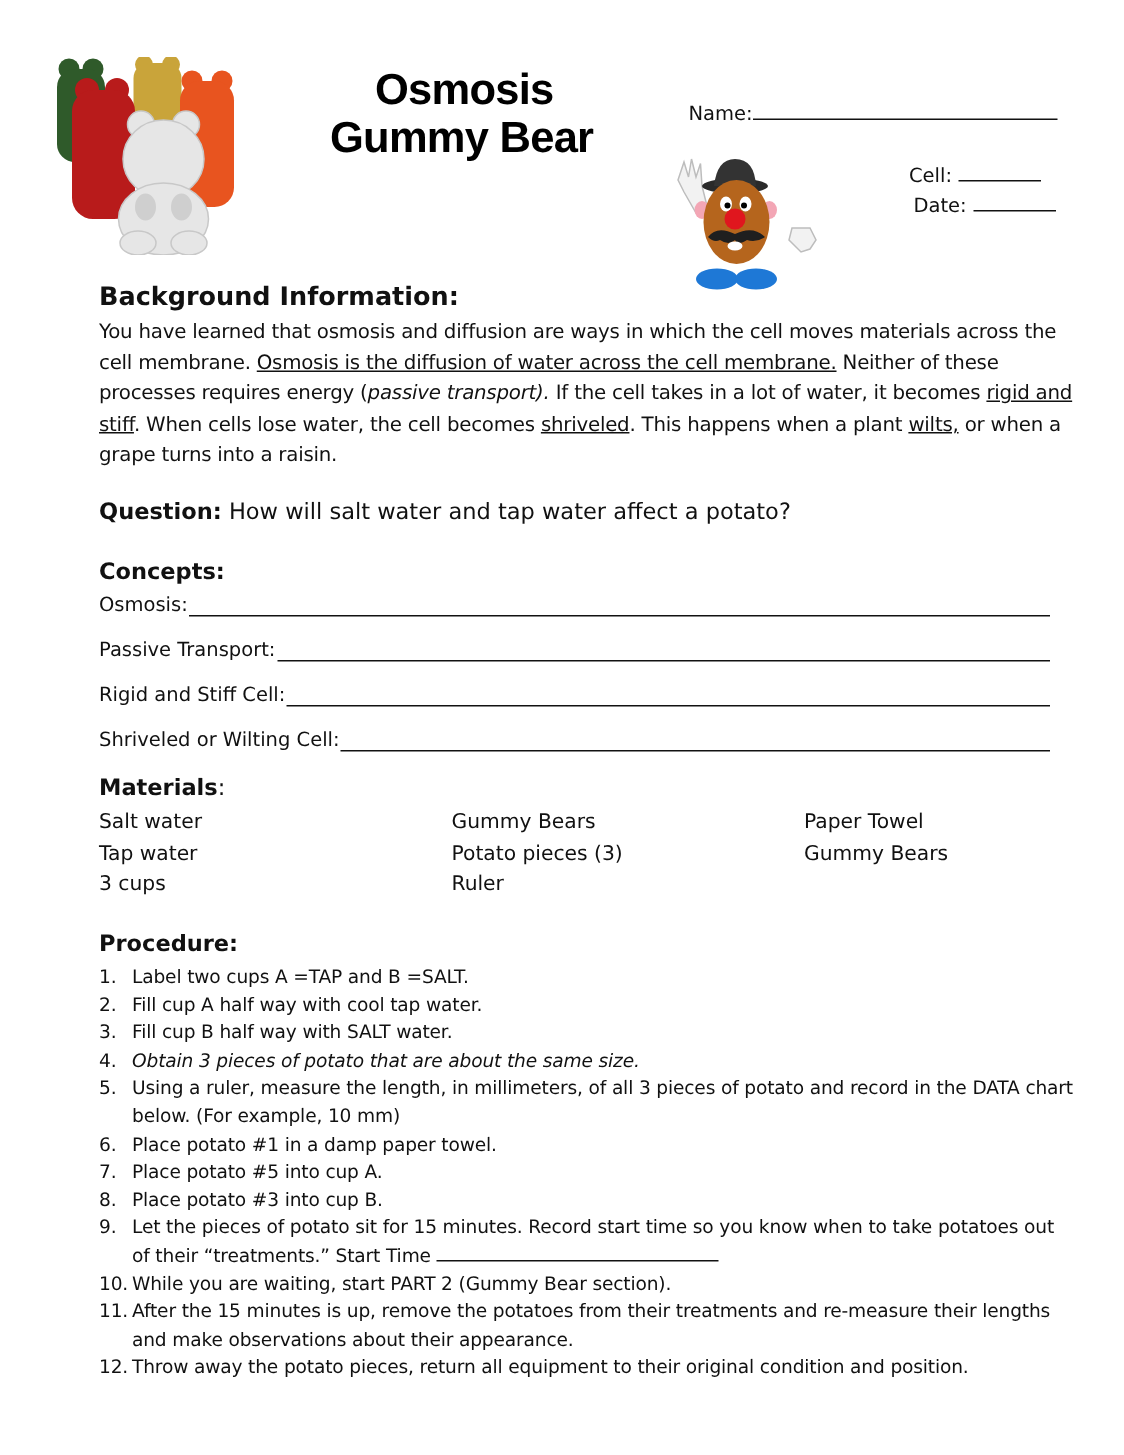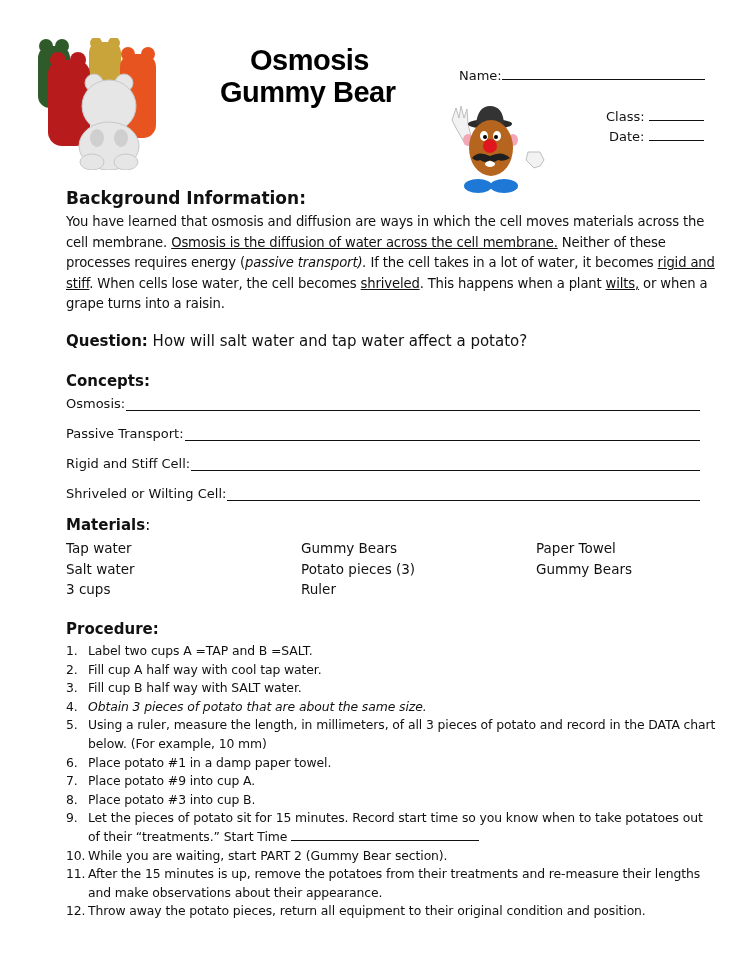--- a/index.html
+++ b/index.html
@@ -119,21 +119,21 @@
 
     <path d="M24 58 Q30 50 42 56 Q54 50 62 58 Q56 62 50 60 Q44 64 42 60 Q38 64 32 60 Q28 62 24 58 Z" fill="#1f1f1f"></path>
     <ellipse cx="42" cy="64" rx="5" ry="3" fill="#fff"></ellipse>
 
     <ellipse cx="30" cy="86" rx="14" ry="7" fill="#1e78d6"></ellipse>
     <ellipse cx="56" cy="86" rx="14" ry="7" fill="#1e78d6"></ellipse>
   </svg>
 </div>
 
 <div class="abs hdr-field" style="left:606px; top:108px;">
-  <span>Class:</span> <span class="blank" style="width:55px;"></span>
+  <span>Cell:</span> <span class="blank" style="width:55px;"></span>
 </div>
 <div class="abs hdr-field" style="left:609px; top:128px;">
   <span>Date:</span> <span class="blank" style="width:55px;"></span>
 </div>
 
 <div class="abs h2" style="left:66px; top:188px; font-size:17px;">Background Information:</div>
 
 <div class="abs body-text">
   <span>You have learned that osmosis and diffusion are ways in which the cell moves materials across the cell membrane. </span><span class="u">Osmosis is the diffusion of water across the cell membrane.</span><span> Neither of these processes requires energy (</span><span class="i">passive transport).</span><span>  If the cell takes in a lot of water, it becomes </span><span class="u">rigid and stiff</span><span>. When cells lose water, the cell becomes </span><span class="u">shriveled</span><span>.  This happens when a plant </span><span class="u">wilts,</span><span> or when a grape turns into a raisin.</span>
 </div>
@@ -160,22 +160,22 @@
   <span>Shriveled or Wilting Cell:</span>
     <span class="line"></span>
 </div>
 
 <div class="abs h2" style="left:66px; top:516px; font-size:15px;">
   <span>Materials</span><span style="font-weight:normal;">:</span>
 </div>
 
 <div class="abs materials">
   <div>
+    <div>Salt water</div>
     <div>Tap water</div>
-    <div>Salt water</div>
     <div>3 cups</div>
   </div>
   <div>
     <div>Gummy Bears</div>
     <div>Potato pieces (3)</div>
     <div>Ruler</div>
   </div>
   <div>
     <div>Paper Towel</div>
     <div>Gummy Bears</div>
@@ -204,21 +204,21 @@
   <li>
       <span class="num">5.</span>
       <span class="txt">Using a ruler, measure the length, in millimeters, of all 3 pieces of potato and record in the DATA chart below. (For example, 10 mm)</span>
     </li>
   <li>
       <span class="num">6.</span>
       <span class="txt">Place potato #1 in a damp paper towel.</span>
     </li>
   <li>
       <span class="num">7.</span>
-      <span class="txt">Place potato #9 into cup A.</span>
+      <span class="txt">Place potato #5 into cup A.</span>
     </li>
   <li>
       <span class="num">8.</span>
       <span class="txt">Place potato #3 into cup B.</span>
     </li>
   <li>
       <span class="num">9.</span>
       <span class="txt"><span>Let the pieces of potato sit for 15 minutes.  Record start time so you know when to take potatoes out of their “treatments.”  Start Time </span><span class="start-line"></span></span>
     </li>
   <li>

